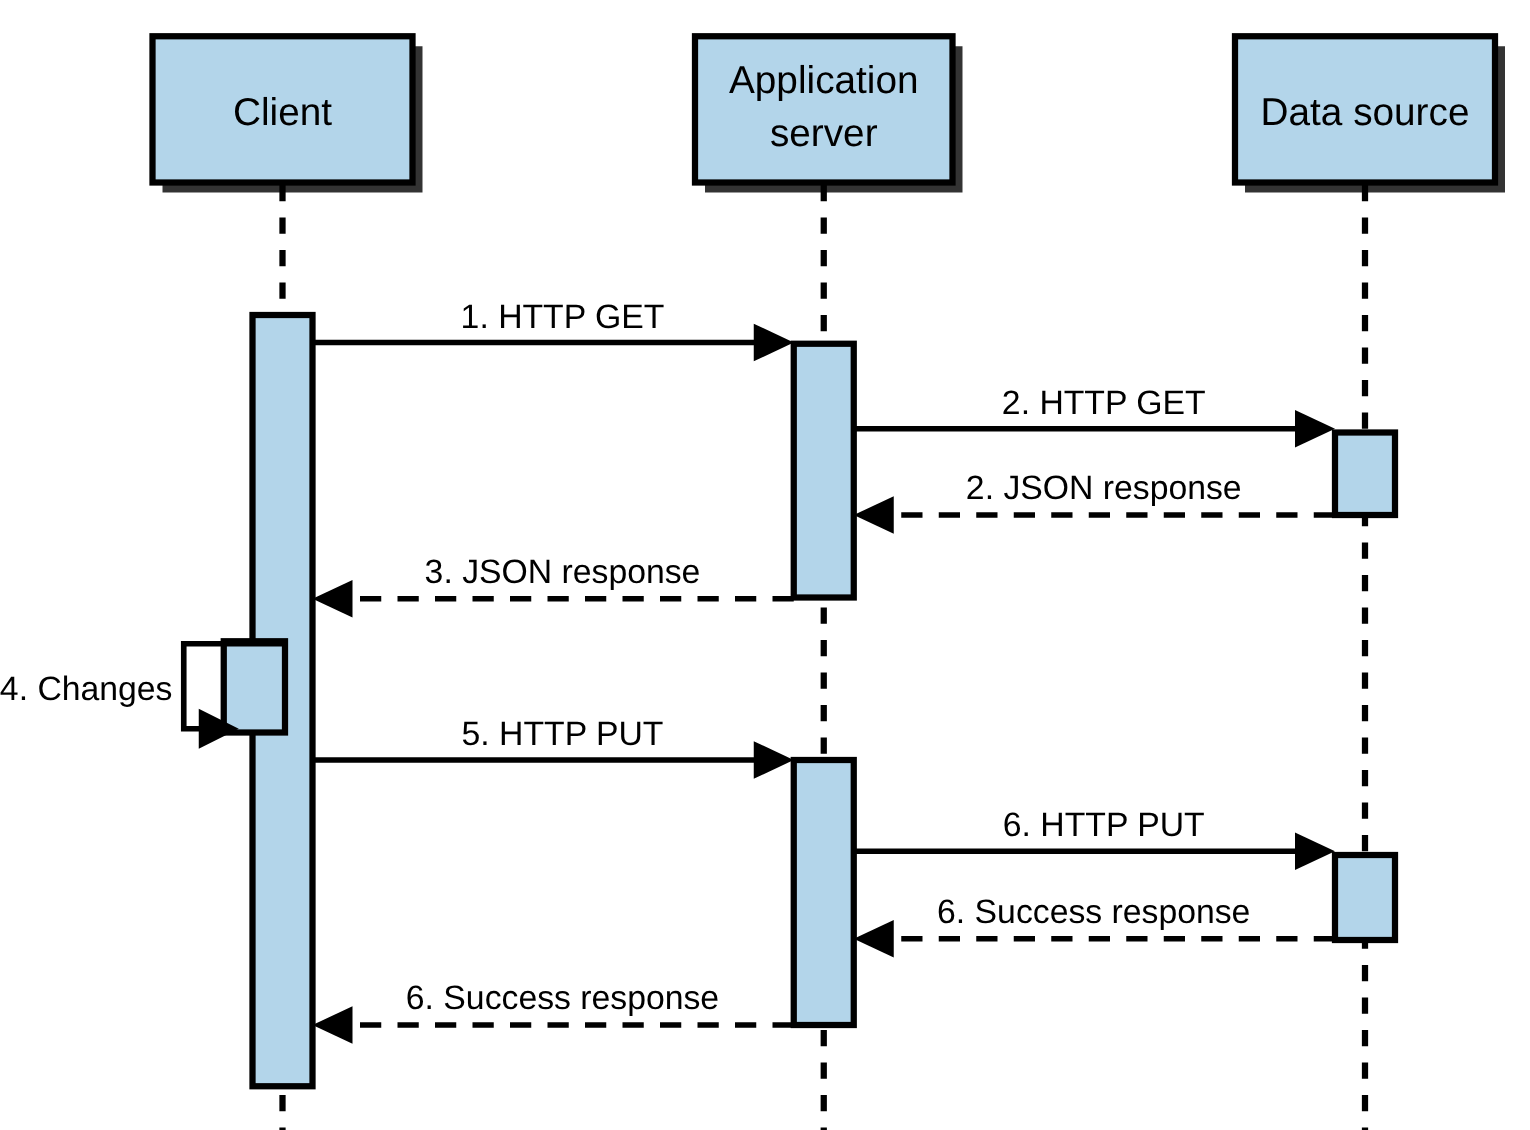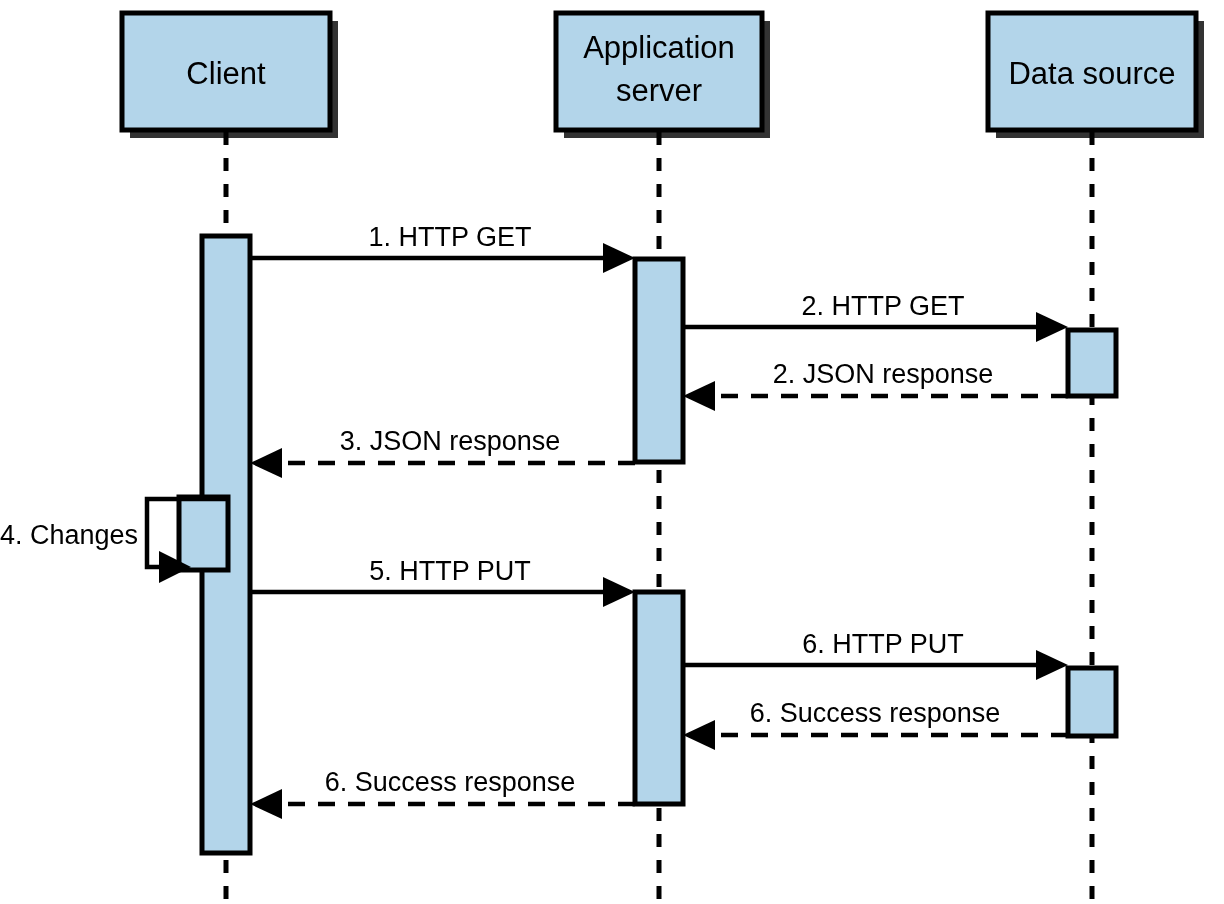--- a/index.html
+++ b/index.html
@@ -10,20 +10,21 @@
   body {
     width: 1224px;
     height: 904px;
     font-family: "Liberation Sans", sans-serif;
     overflow: hidden;
   }
   #diagram-root {
     position: relative;
     width: 1224px;
     height: 660px;
+    margin-top: 16px;
   }
   svg#seq {
     display: block;
     width: 1224px;
     height: 904px;
   }
   .participant-box {
     stroke: #000000;
     stroke-width: 5;
   }

